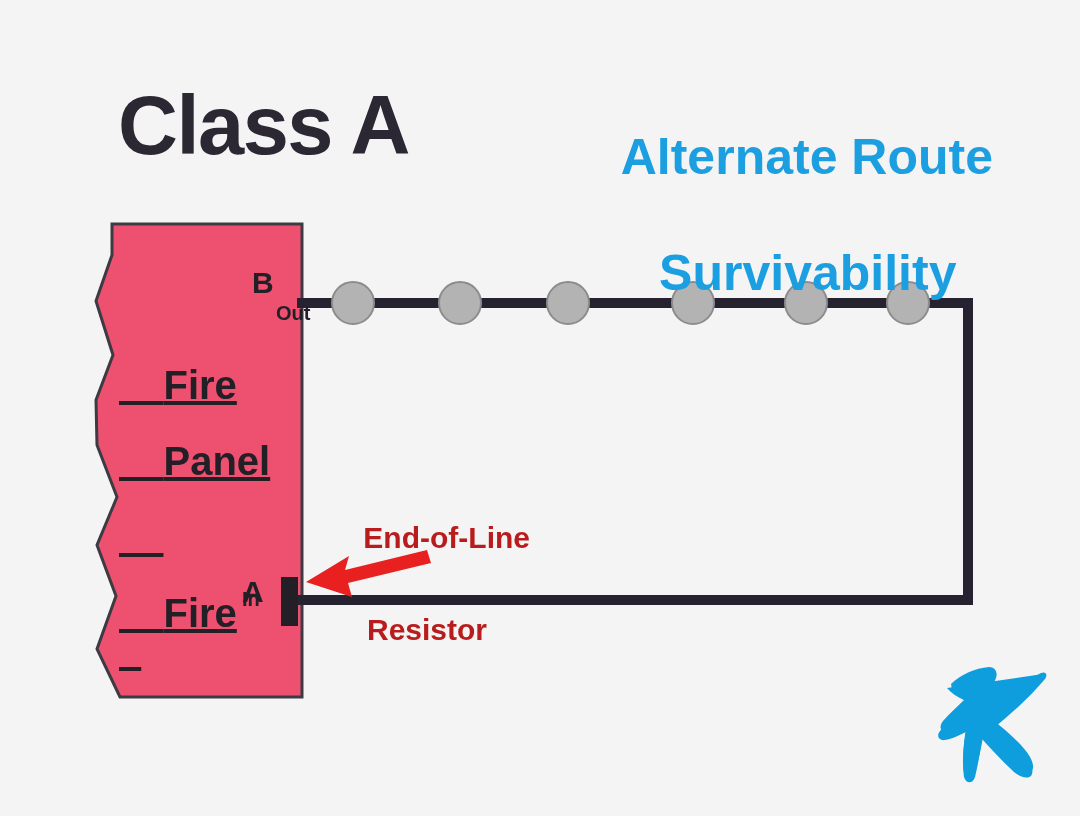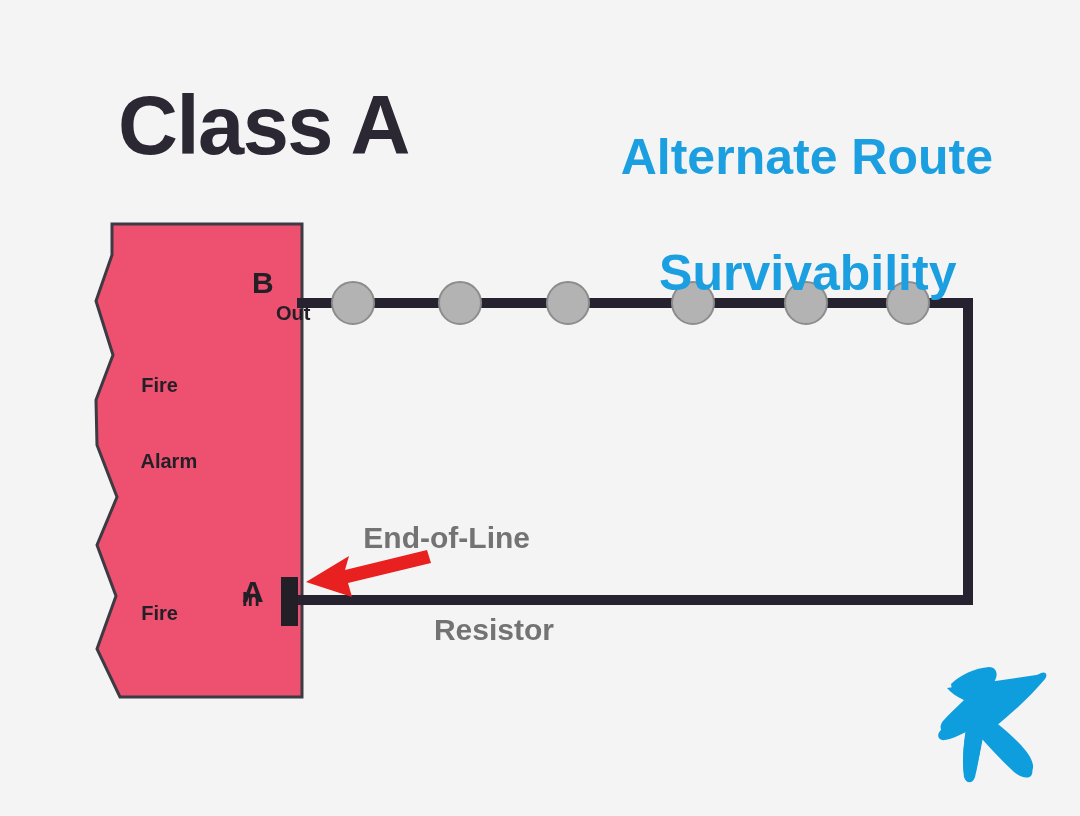--- a/index.html
+++ b/index.html
@@ -45,23 +45,24 @@
     top: 70px;
     width: 480px;
     text-align: center;
     font-size: 50px;
     line-height: 58px;
     color: #1b9fe0;
   }
   #panel-label {
     left: 119px;
     top: 328px;
-    font-size: 20px;
+    font-size: 40px;
     line-height: 38px;
     color: #231f27;
+    text-decoration: underline;
   }
   #label-b {
     left: 252px;
     top: 267px;
     font-size: 30px;
     line-height: 32px;
     color: #231f27;
   }
   #label-b-sub {
     left: 240px;
@@ -85,25 +86,25 @@
     line-height: 22px;
     color: #231f27;
   }
   #eol-label {
     left: 300px;
     top: 469px;
     width: 260px;
     text-align: center;
     font-size: 30px;
     line-height: 46px;
-    color: #737373;
+    color: #b91c1c;
   }
   #eol-label .l2 {
     display: block;
-    text-align: right;
+    text-align: center;
     padding-right: 6px;
   }
 </style>
 </head>
 <body>
 
 <div id="stage">
 
   <svg id="diagram-svg" viewBox="0 0 1080 816">
 
@@ -187,21 +188,21 @@
 
   <div class="txt" id="title-alt">
     <span>Alternate Route</span><br>
     <span>Survivability</span>
   </div>
 
   <div class="txt" id="title-class">Class A</div>
 
   <div class="txt" id="panel-label">
     <span>Fire</span><br>
-    <span>Alarm</span><br>
+    <span>Panel</span><br>
     <br>
     <span>Fire</span>
   </div>
 
   <div class="txt" id="label-b">B</div>
   <div class="txt" id="label-b-sub">Out</div>
 
   <div class="txt" id="label-a">A</div>
   <div class="txt" id="label-a-sub">In</div>
 

